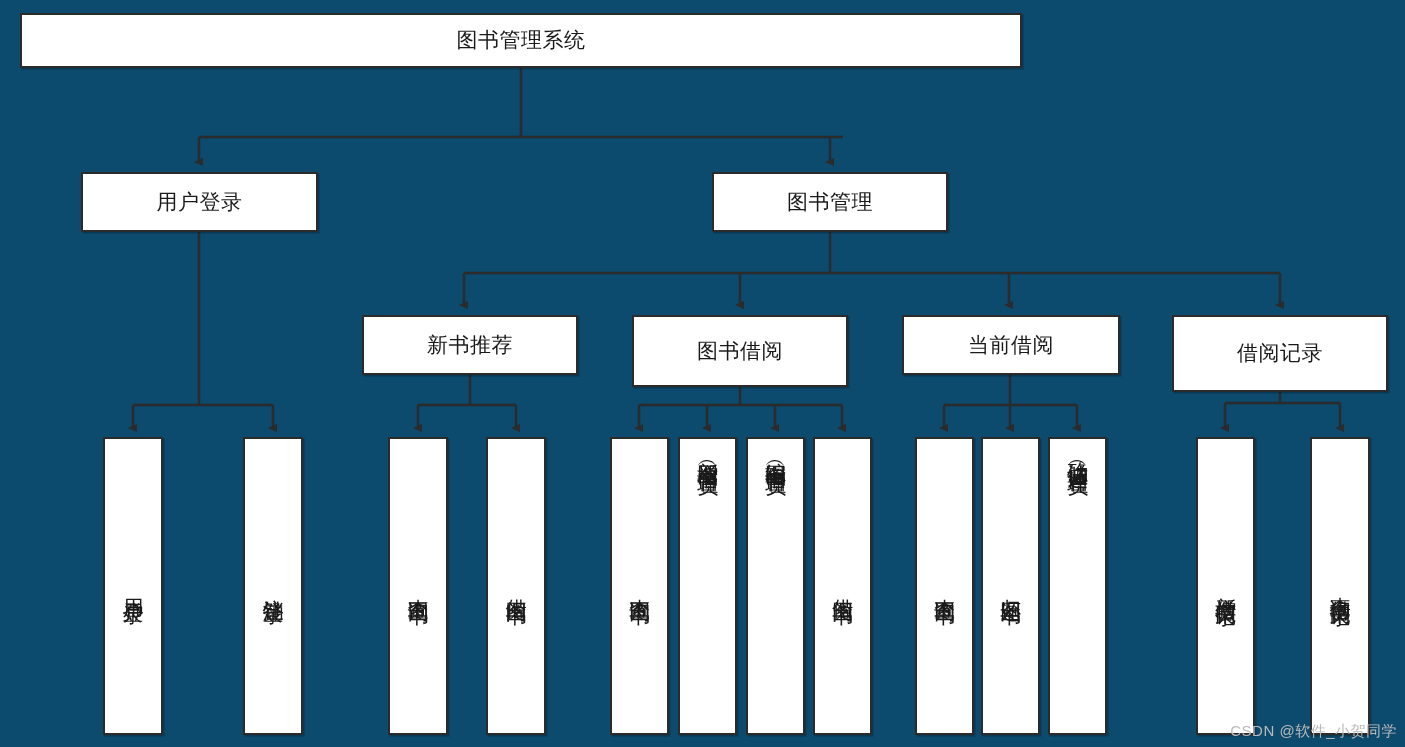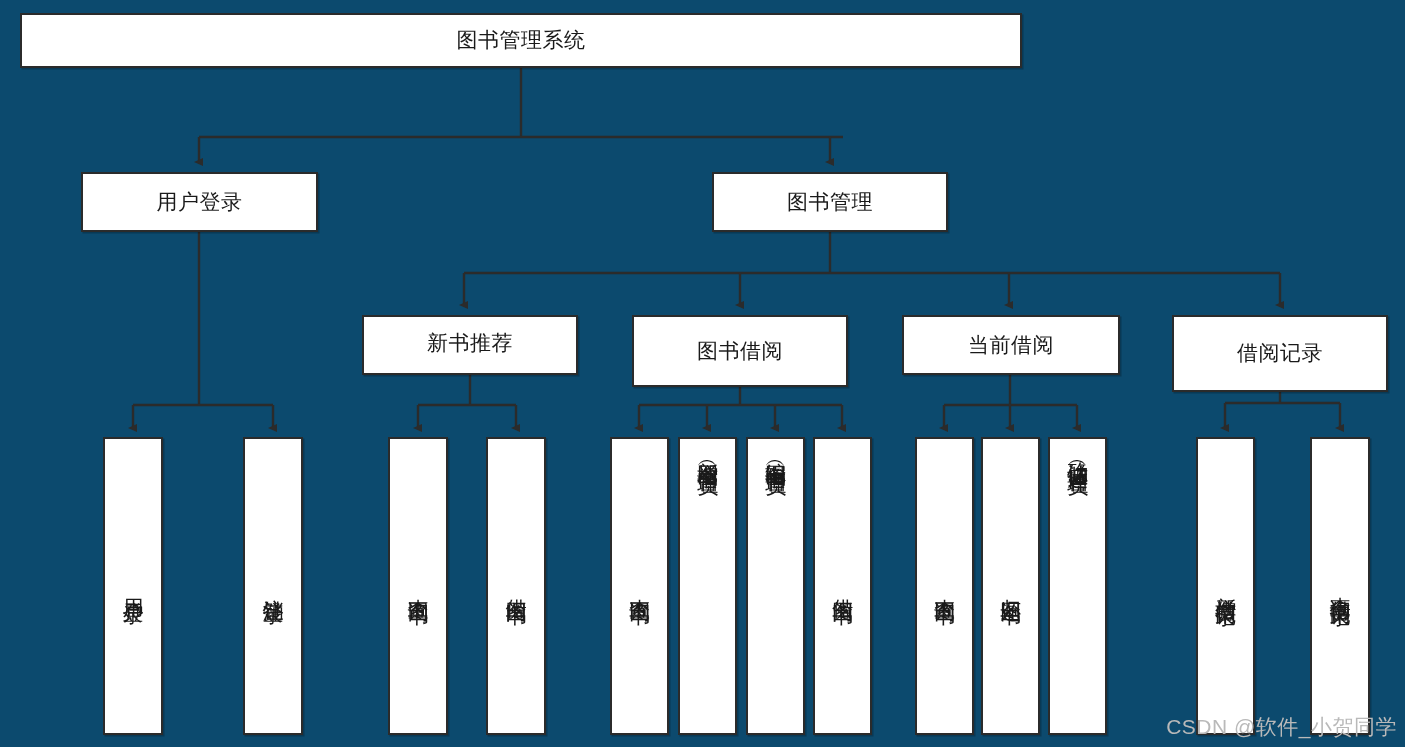--- a/index.html
+++ b/index.html
@@ -55,21 +55,21 @@
     padding-top: 6px;
   }
   .node.leaf.mid {
     align-items: center;
     padding-top: 0;
   }
   #watermark {
     position: absolute;
     right: 8px;
     bottom: 6px;
-    font-size: 21px;
+    font-size: 15px;
     color: #b9b9b9;
     letter-spacing: 0.5px;
     white-space: nowrap;
     margin-left: 21px;
   }
 </style>
 </head>
 <body>
 
 <div id="canvas">
@@ -127,21 +127,21 @@
   <div id="nodes">
       <div class="node" style="left: 20px; top: 13px; width: 1002px; height: 55px;">
         <span class="label">图书管理系统</span>
       </div>
       <div class="node" style="left: 81px; top: 172px; width: 237px; height: 60px;">
         <span class="label">用户登录</span>
       </div>
       <div class="node" style="left: 712px; top: 172px; width: 236px; height: 60px;">
         <span class="label">图书管理</span>
       </div>
-      <div class="node" style="left: 362px; top: 315px; width: 216px; height: 60px; font-family: Liberation Mono, monospace;">
+      <div class="node" style="left: 362px; top: 315px; width: 216px; height: 60px;">
         <span class="label">新书推荐</span>
       </div>
       <div class="node" style="left: 632px; top: 315px; width: 216px; height: 72px;">
         <span class="label">图书借阅</span>
       </div>
       <div class="node" style="left: 902px; top: 315px; width: 218px; height: 60px;">
         <span class="label">当前借阅</span>
       </div>
       <div class="node" style="left: 1172px; top: 315px; width: 216px; height: 77px;">
         <span class="label">借阅记录</span>

